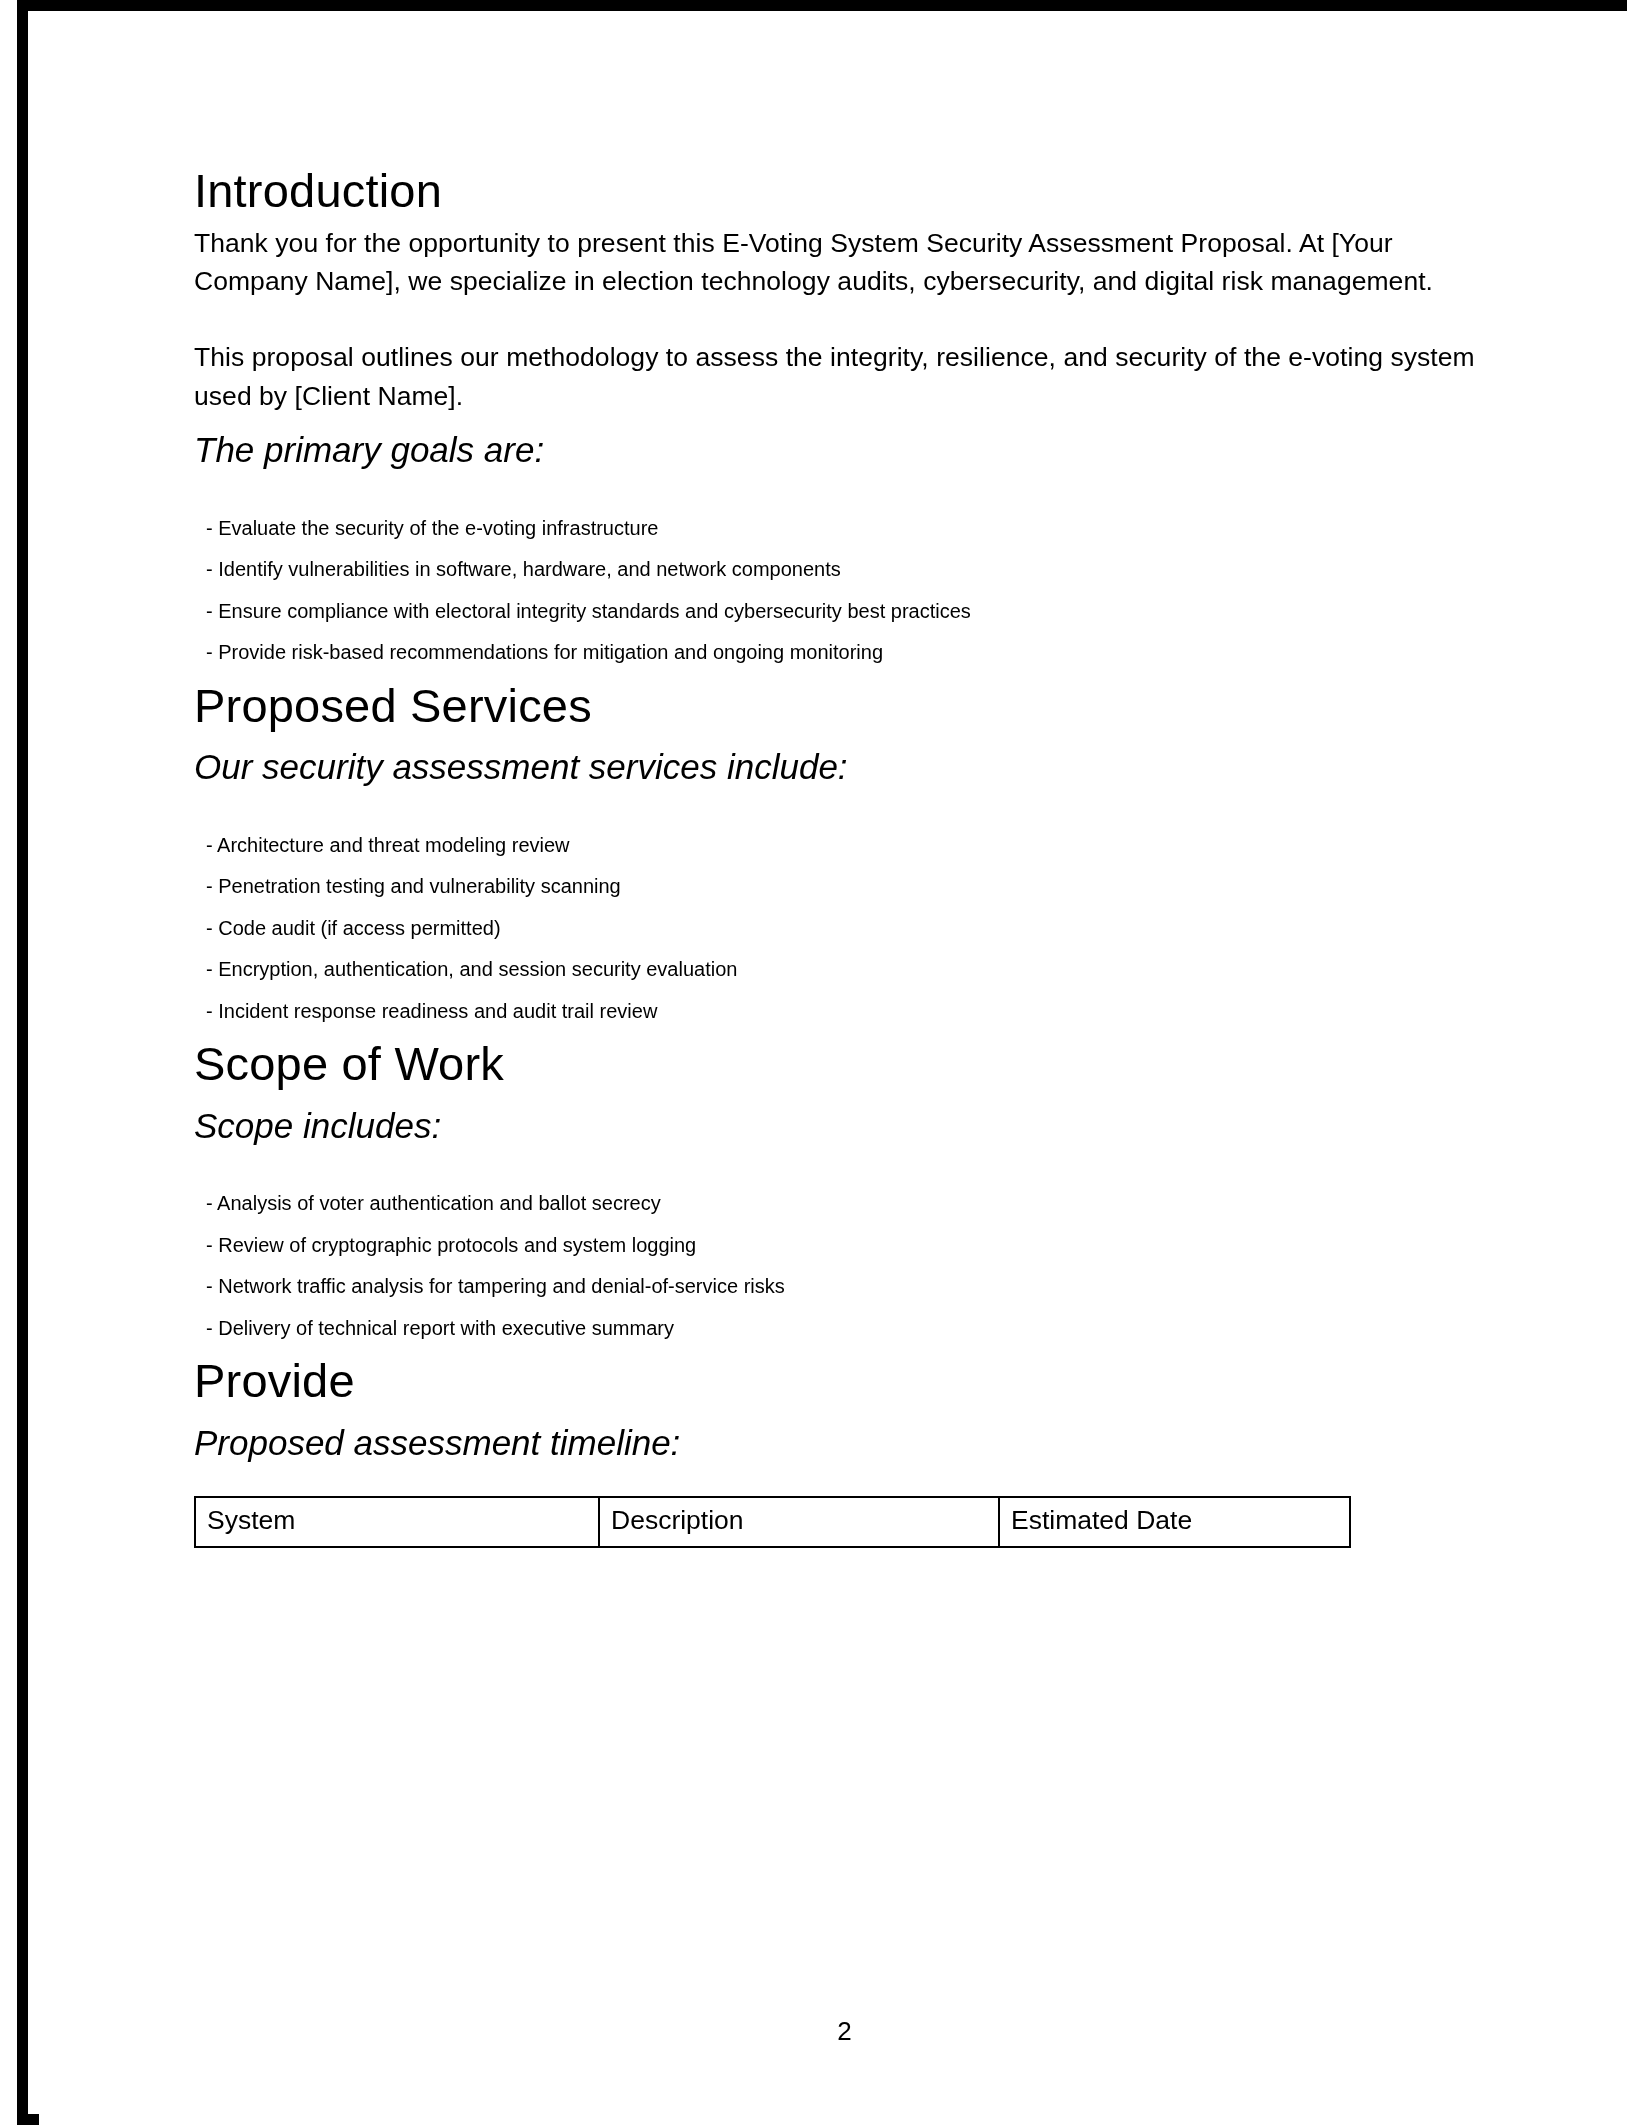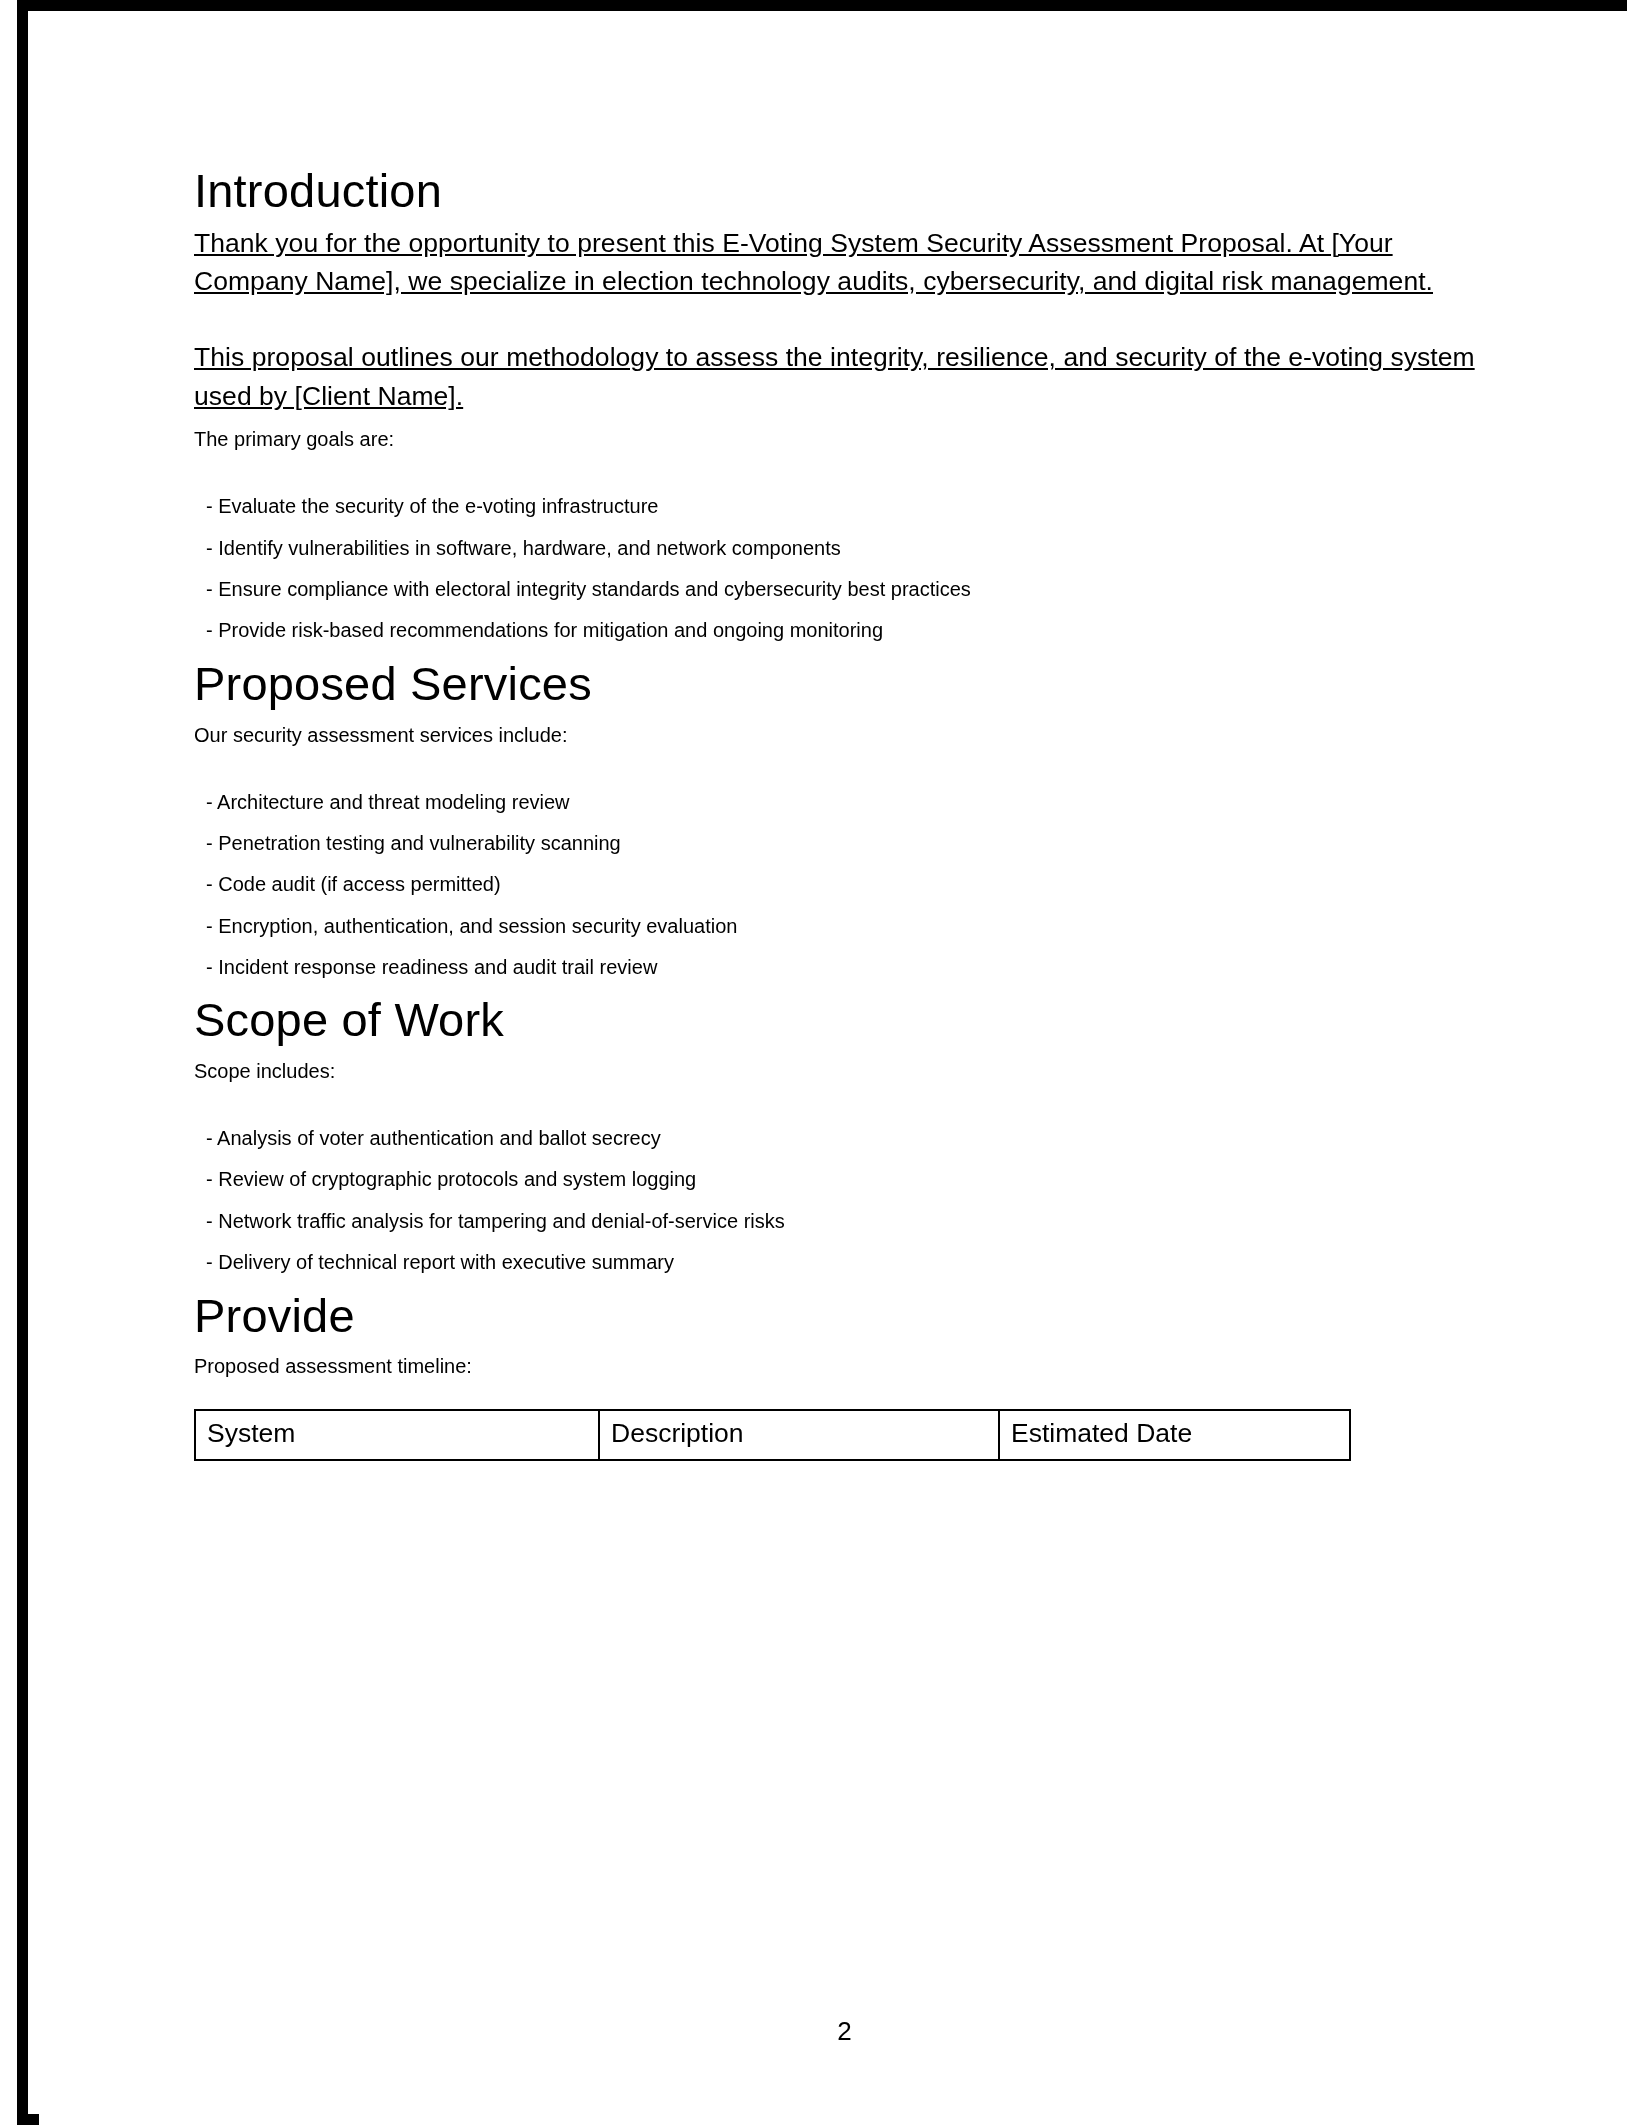--- a/index.html
+++ b/index.html
@@ -53,39 +53,39 @@
   p.para {
     font-size: 26.5px;
     line-height: 1.45;
     margin: 0 0 0 0;
     letter-spacing: 0.05px;
   }
   .para + .para {
     margin-top: 38px;
   }
   .lead {
-    font-size: 20px;
+    font-size: 35px;
     line-height: 1.45;
     margin: 10px 0 0 0;
+    font-style: italic;
   }
   ul.dashlist {
     list-style: none;
     margin: 38px 0 0 0;
     padding: 0;
   }
   ul.dashlist li {
     font-size: 20px;
     line-height: 1.47;
     margin: 12px;
     padding: 0;
     white-space: pre;
   }
   .intro-block {
     margin-top: 4px;
-    text-decoration: underline;
   }
   table.timeline {
     margin-top: 28px;
     border-collapse: collapse;
     width: 1155px;
     table-layout: fixed;
   }
   table.timeline th {
     border: 2px solid #000000;
     font-weight: normal;

